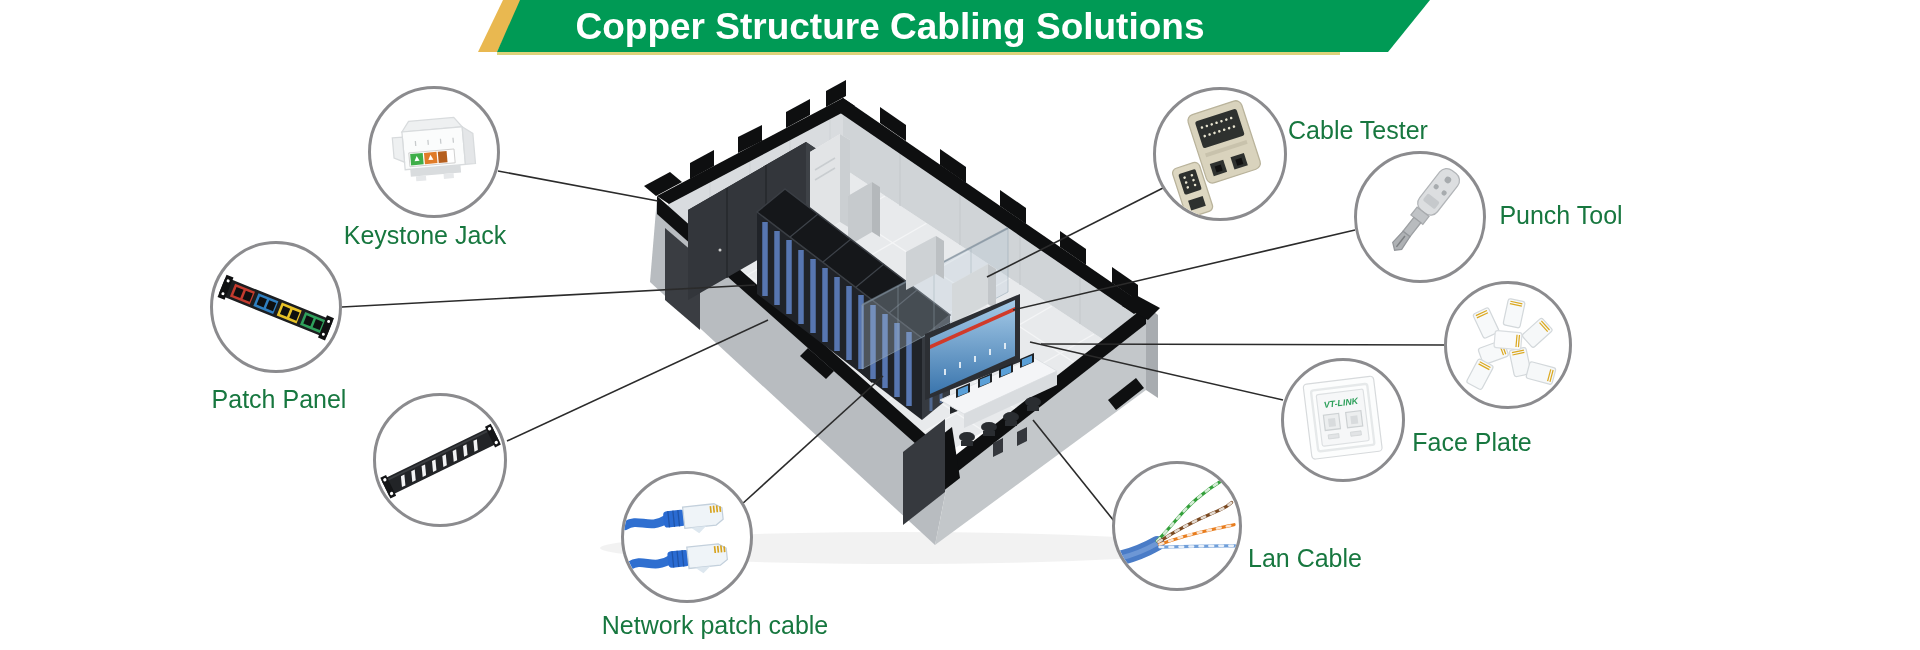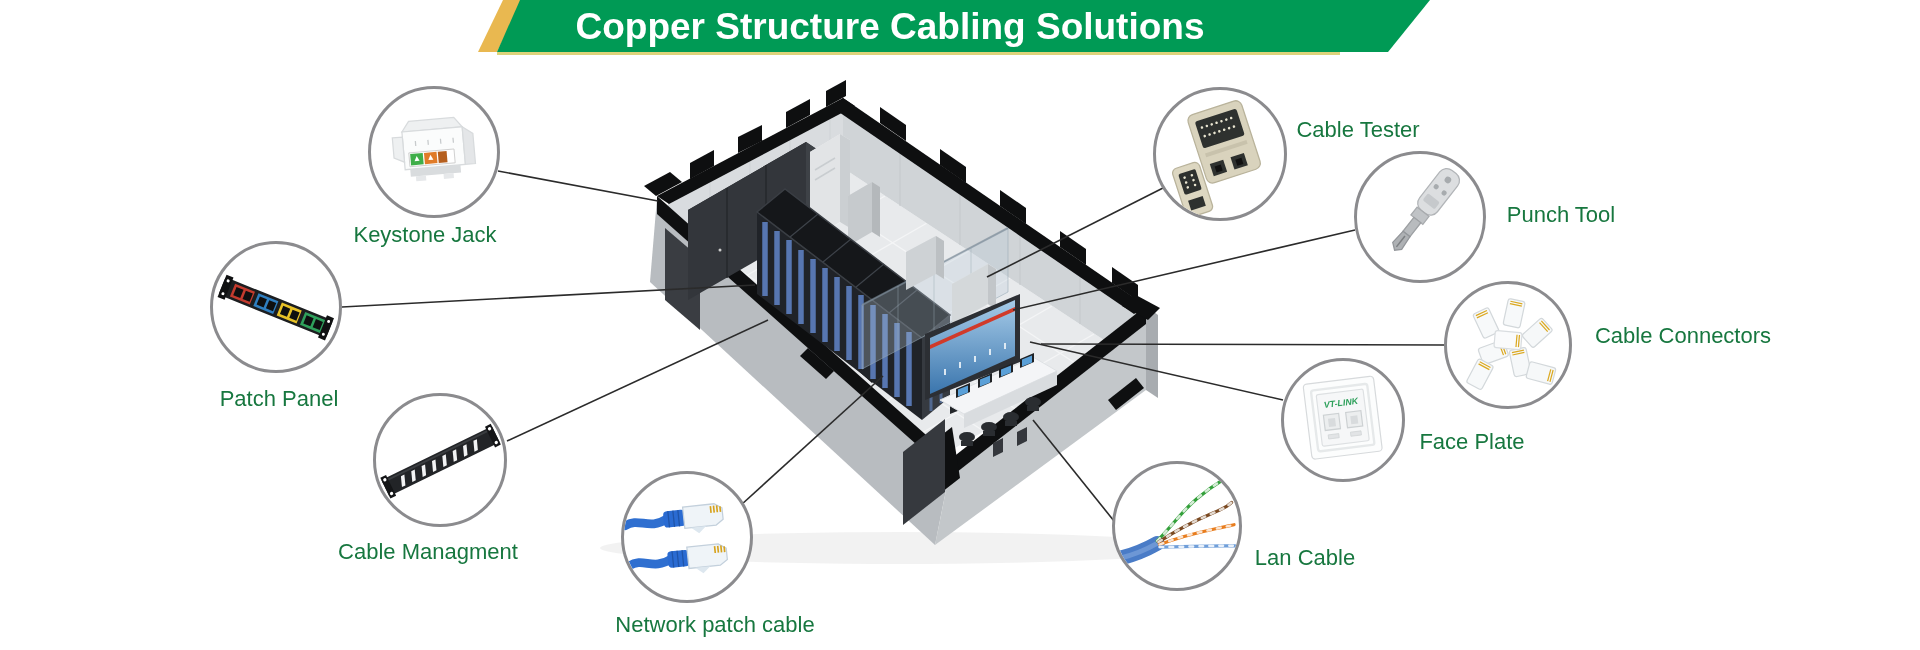--- a/index.html
+++ b/index.html
@@ -13,21 +13,21 @@
          clip-path:polygon(23px 0,933px 0,891px 100%,0 100%);}
   .banner-underline{position:absolute;left:497px;top:52px;width:843px;height:3px;
          background:var(--banner-underline,#ddd37b);}
   .banner-title{position:absolute;left:500px;top:0;width:780px;height:52px;line-height:53px;
          text-align:center;font-size:37px;font-weight:700;color:var(--banner-text,#fff);
          letter-spacing:0;}
   .scene-svg{position:absolute;left:0;top:0;width:1920px;height:650px;}
   .circ{position:absolute;border:3px solid var(--circle-ring,#8b8b8e);border-radius:50%;
          background:#fff;box-sizing:border-box;overflow:hidden;}
   .circ svg{width:100%;height:100%;display:block;}
-  .lbl{position:absolute;transform:translate(-50%,-50%);font-size:22px;font-weight:400;
+  .lbl{position:absolute;transform:translate(-50%,-50%);font-size:25px;font-weight:400;
          color:var(--label-green,#17773f);white-space:nowrap;}
   .leader{stroke:var(--leader-line,#2b2b2b);stroke-width:1.6;}
 </style>
 </head>
 <body>
 
 <div class="stage">
 
   <div class="banner-gold"></div>
   <div class="banner-green"></div>
@@ -305,21 +305,20 @@
           <polygon points="32,56 35,48 38,48 35,56"></polygon>
             <polygon points="41,56 44,48 47,48 44,56"></polygon>
           <polygon points="50,56 53,48 56,48 53,56"></polygon>
             <polygon points="59,56 62,48 65,48 62,56"></polygon>
           <polygon points="68,56 71,48 74,48 71,56"></polygon>
             <polygon points="77,56 80,48 83,48 80,56"></polygon>
         </g>
       </g>
     </svg>
   </div>
-  <div class="lbl" style="left:428px;top:552px;">Cable Managment</div>
 
   <div class="circ" style="left:621px;top:471px;width:132px;height:132px;">
     <svg viewBox="0 0 100 100">
       <g transform="rotate(-6 50 50)">
         <g>
           <path d="M2,36 C14,30 20,42 36,34" stroke="#2f6fd0" stroke-width="7" fill="none" stroke-linecap="round"></path>
           <rect x="33" y="28" width="17" height="13" rx="3" fill="#2a6bd2"></rect>
           <line x1="37" y1="28" x2="37" y2="41" stroke="#1f54a8"></line>
             <line x1="41" y1="28" x2="41" y2="41" stroke="#1f54a8"></line>
             <line x1="45" y1="28" x2="45" y2="41" stroke="#1f54a8"></line>
@@ -466,21 +465,20 @@
         <g transform="translate(50 46) rotate(95)">
             <rect x="-7" y="-11" width="14" height="22" rx="2" fill="#fafbfc" stroke="#d9dde0"></rect>
             <g stroke="#dba81f">
               <line x1="-5" y1="-9" x2="5" y2="-9"></line>
               <line x1="-5" y1="-7" x2="5" y2="-7"></line>
             </g>
           </g>
       </g>
     </svg>
   </div>
-  <div class="lbl" style="left:1683px;top:336px;">Cable Connectors</div>
 
   <div class="circ" style="left:1281px;top:358px;width:124px;height:124px;">
     <svg viewBox="0 0 100 100">
       <g transform="rotate(-7 50 50)">
         <rect x="20" y="16" width="60" height="64" rx="3" fill="#fcfdfd" stroke="#d7dadc"></rect>
         <rect x="26" y="22" width="48" height="52" rx="2" fill="none" stroke="#e6e9ea" stroke-width="2"></rect>
         <rect x="30" y="26" width="40" height="44" rx="1.5" fill="#f6f7f8" stroke="#dde0e2"></rect>
         <text x="50" y="38" font-size="7.5" font-style="italic" font-weight="bold" fill="#2fa15c" text-anchor="middle" font-family="Liberation Sans, sans-serif">VT-LINK</text>
         <rect x="34" y="44" width="13" height="13" fill="#eceeef" stroke="#cdd1d3"></rect>
         <rect x="37.5" y="47.5" width="6" height="7" fill="#d8dbdd"></rect>

